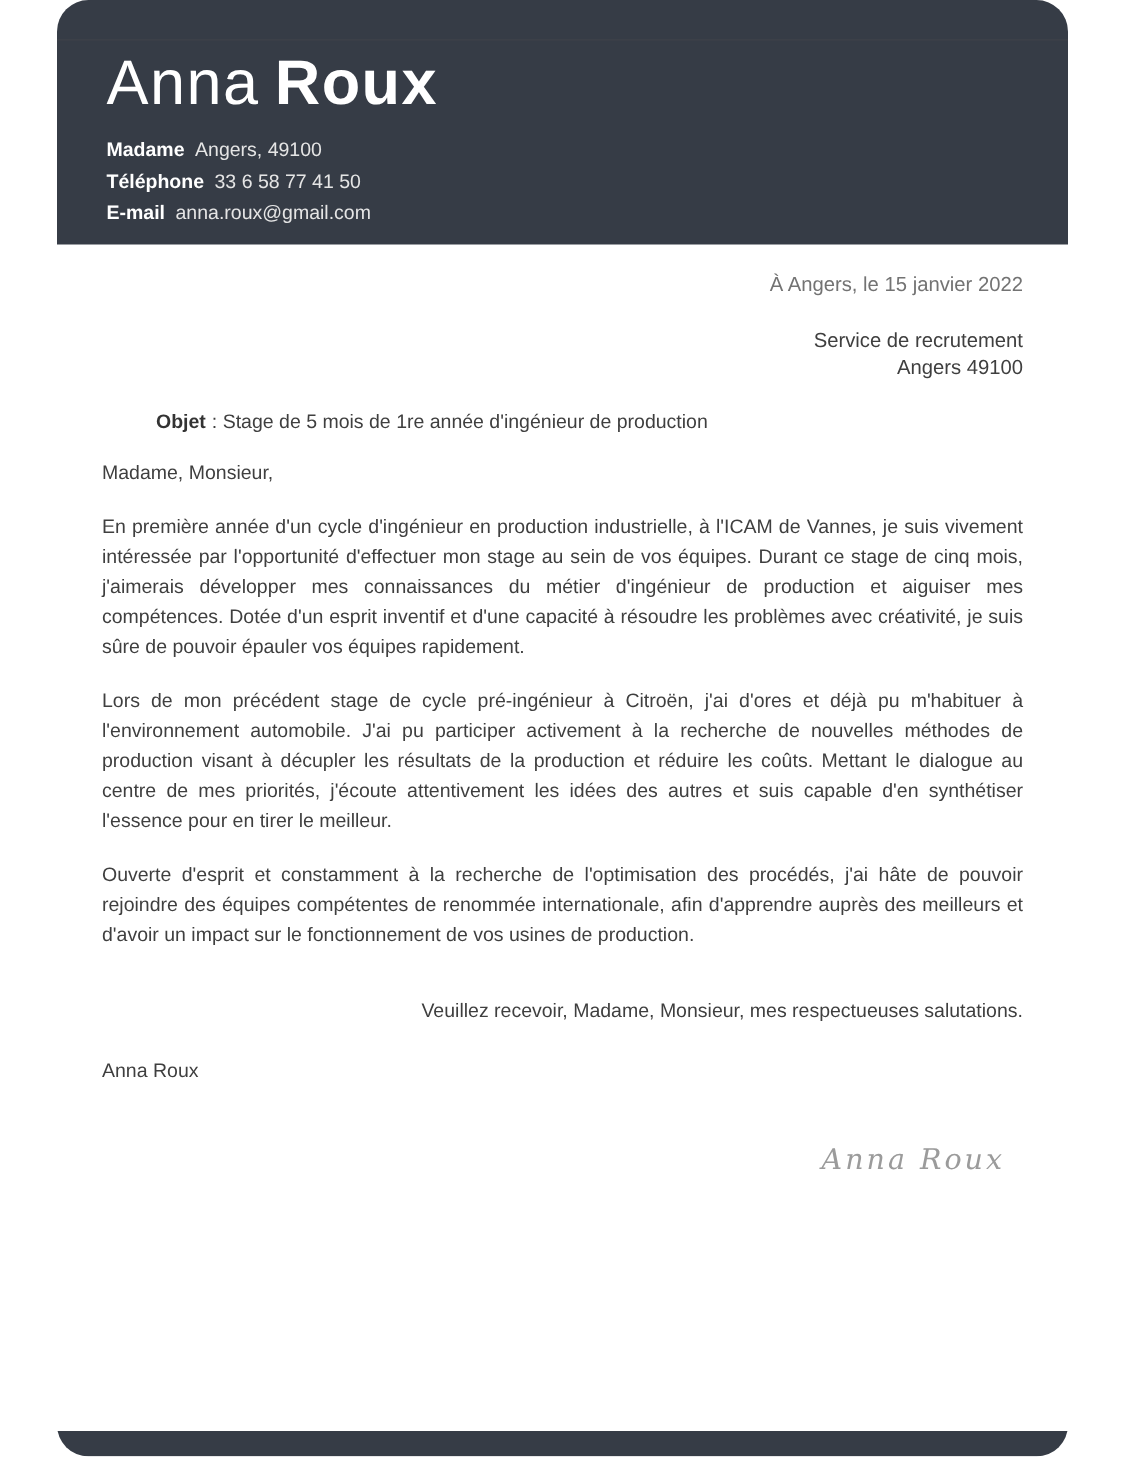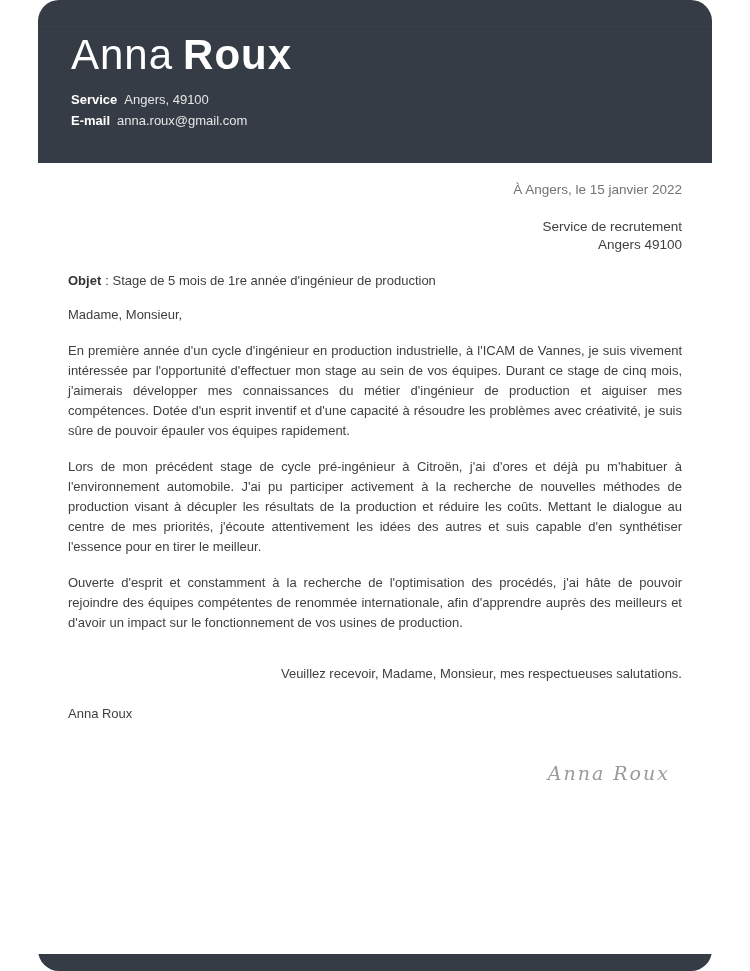--- a/index.html
+++ b/index.html
@@ -60,21 +60,21 @@
     font-size: 13.5px;
   }
   .recipient {
     margin-top: 18px;
     text-align: right;
     line-height: 18px;
     font-size: 13.5px;
   }
   .recipient-company { font-weight: 700; color: #333333; }
   .subject { margin-top: 17px; }
-  .subject-label { font-weight: 700; color: #333333; }
+  .subject-label { font-weight: 700; color: #333333; margin-left: 36px; }
   .subject-text { margin-left: 4px; }
   .salutation { margin-top: 14px; }
   .para {
     margin-top: 16px;
     text-align: justify;
   }
   .closing { margin-top: 31px; text-align: right; }
   .signer { margin-top: 20px; line-height: 19px; }
   .signature-script {
     margin-top: 40px;
@@ -100,21 +100,24 @@
 
 <div class="page">
 
   <header class="header">
     <div class="header-topline"></div>
     <h1 class="name">
       <span class="name-first">Anna</span><span class="name-last">Roux</span>
     </h1>
     <div class="contact">
       <div class="contact-row">
-        <span class="contact-label">Service</span><span class="contact-value">Angers, 49100</span>
+        <span class="contact-label">Madame</span><span class="contact-value">Angers, 49100</span>
+      </div>
+      <div class="contact-row">
+        <span class="contact-label">Téléphone</span><span class="contact-value">33 6 58 77 41 50</span>
       </div>
       <div class="contact-row">
         <span class="contact-label">E-mail</span><span class="contact-value">anna.roux@gmail.com</span>
       </div>
     </div>
   </header>
 
   <main class="content">
     <div class="date-line">À Angers, le 15 janvier 2022</div>
 

